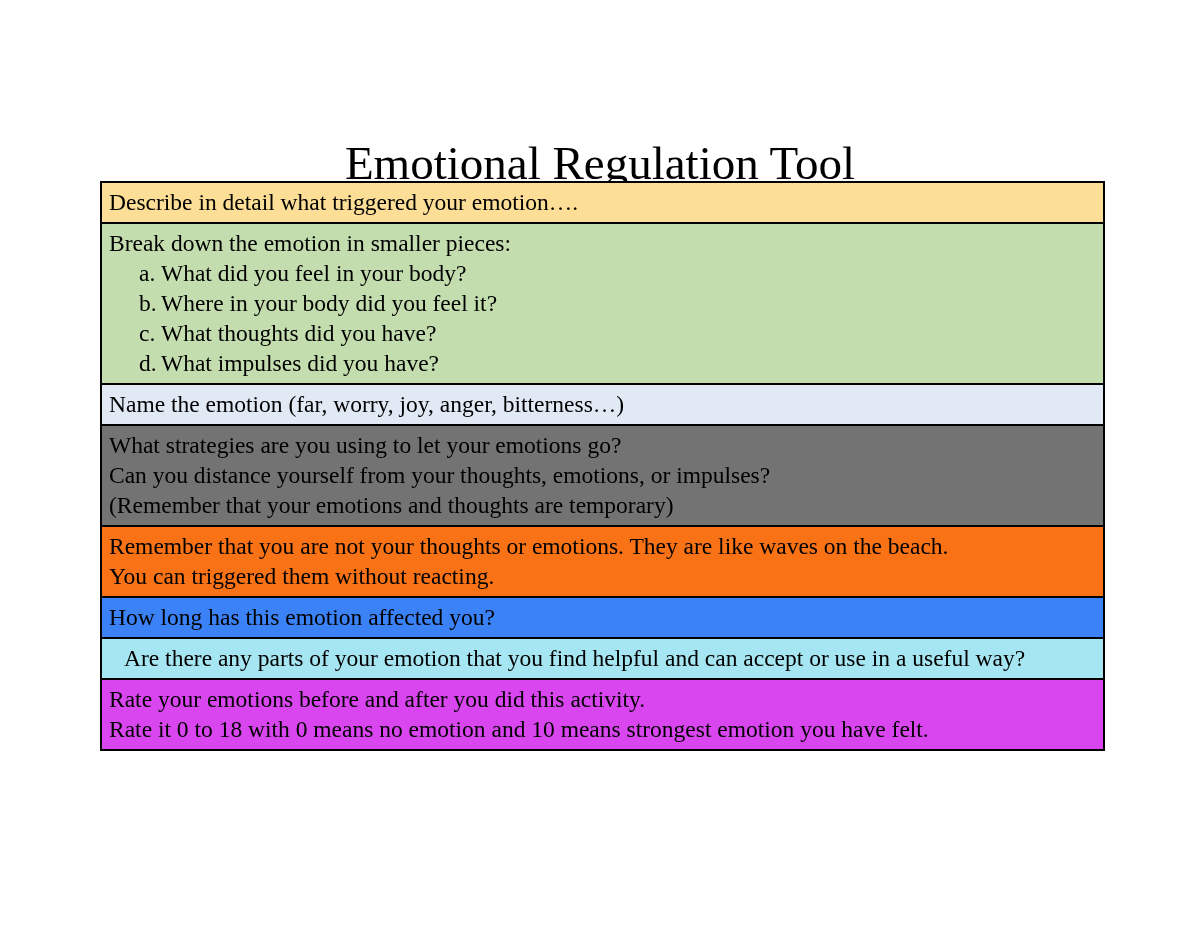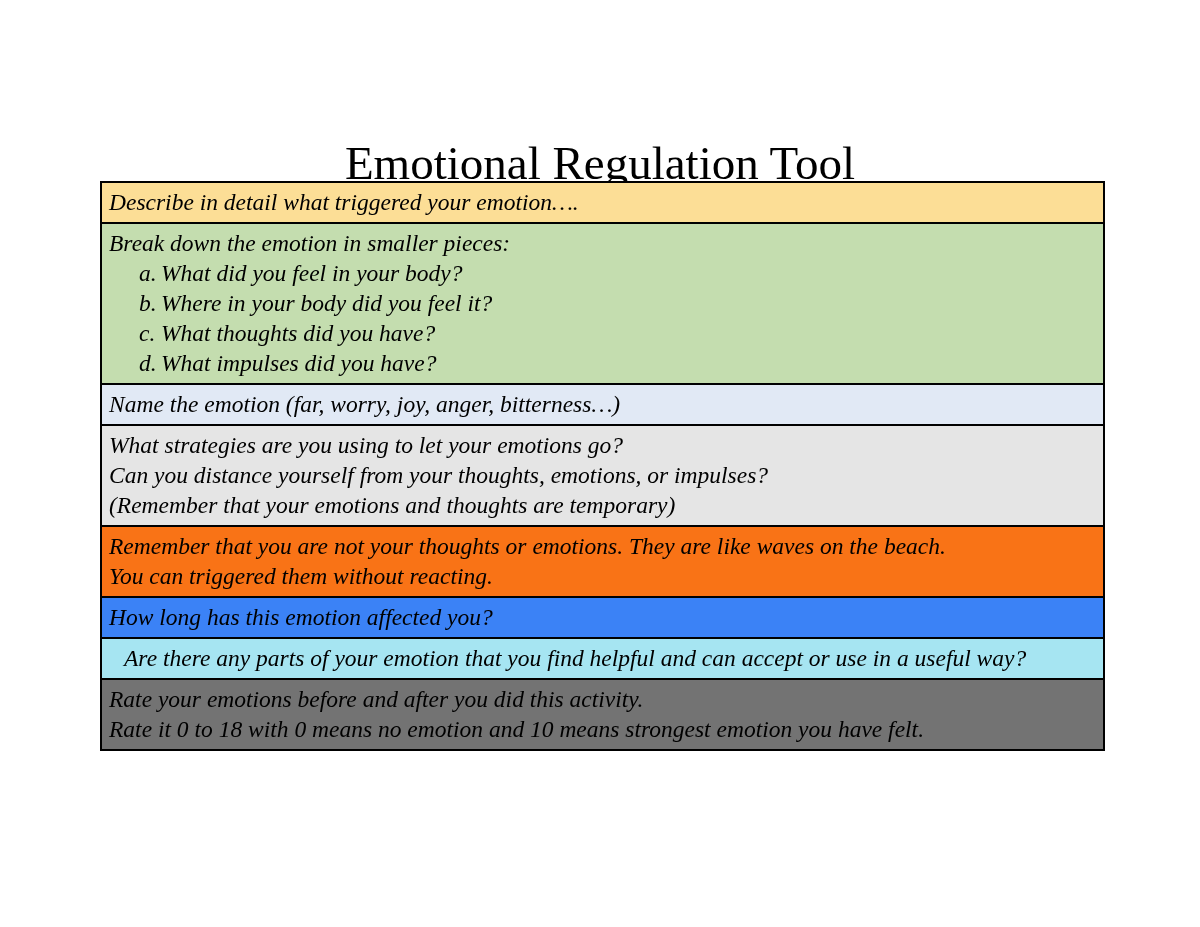--- a/index.html
+++ b/index.html
@@ -52,21 +52,20 @@
   }
 
   #worksheet-table td.cell {
     border: 2px solid #000000;
     padding: 4px 6px 5px 7px;
     vertical-align: top;
     font-size: 23.5px;
     line-height: 30px;
     color: #000000;
     font-family: "Liberation Serif", "DejaVu Serif", serif;
-    font-style: italic;
   }
 
   .cell-line {
     display: block;
     white-space: pre-wrap;
   }
 
   .sub-list {
     margin: 0;
     padding: 0;
@@ -114,21 +113,21 @@
         </td>
       </tr>
 
       <tr>
         <td class="cell row-pad-sm" style="background-color: rgb(225, 233, 245);">
           <span class="cell-line">Name the emotion (far, worry, joy, anger, bitterness…)</span>
         </td>
       </tr>
 
       <tr>
-        <td class="cell row-pad-md" style="background-color: #e5e5e5;">
+        <td class="cell row-pad-md" style="background-color: #737373;">
           <span class="cell-line">What strategies are you using to let your emotions go?</span>
           <span class="cell-line">Can you distance yourself from your thoughts, emotions, or impulses?</span>
           <span class="cell-line">(Remember that your emotions and thoughts are temporary)</span>
         </td>
       </tr>
 
       <tr>
         <td class="cell row-pad-sm" style="background-color: #f97316;">
           <span class="cell-line">Remember that you are not your thoughts or emotions. They are like waves on the beach.</span>
           <span class="cell-line">You can triggered them without reacting.</span>
@@ -141,21 +140,21 @@
         </td>
       </tr>
 
       <tr>
         <td class="cell" style="background-color: rgb(166, 229, 242); padding-left: 22px;">
           <span class="cell-line">Are there any parts of your emotion that you find helpful and can accept or use in a useful way?</span>
         </td>
       </tr>
 
       <tr>
-        <td class="cell row-pad-sm" style="background-color: #737373;">
+        <td class="cell row-pad-sm" style="background-color: #d946ef;">
           <span class="cell-line">Rate your emotions before and after you did this activity.</span>
           <span class="cell-line">Rate it 0 to 18 with 0 means no emotion and 10 means strongest emotion you have felt.</span>
         </td>
       </tr>
 
     </tbody>
   </table>
 
 </div>
 

